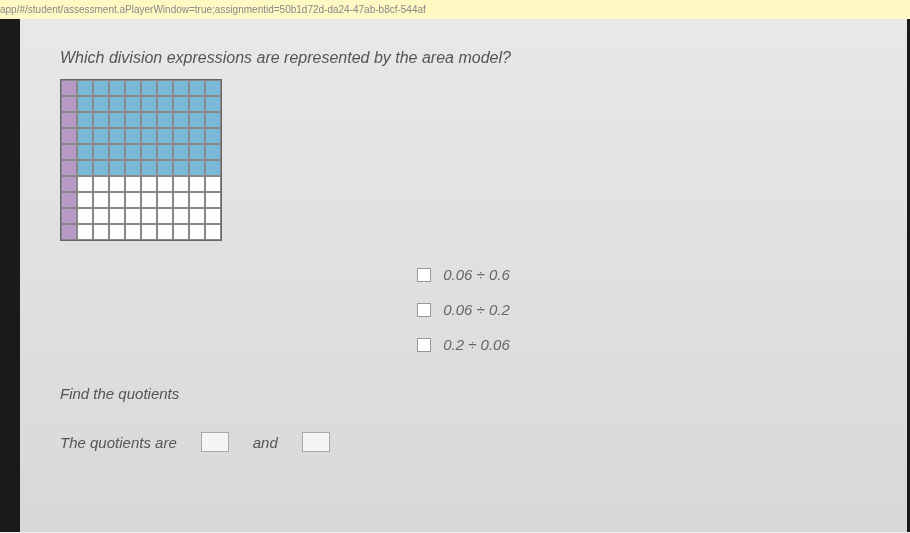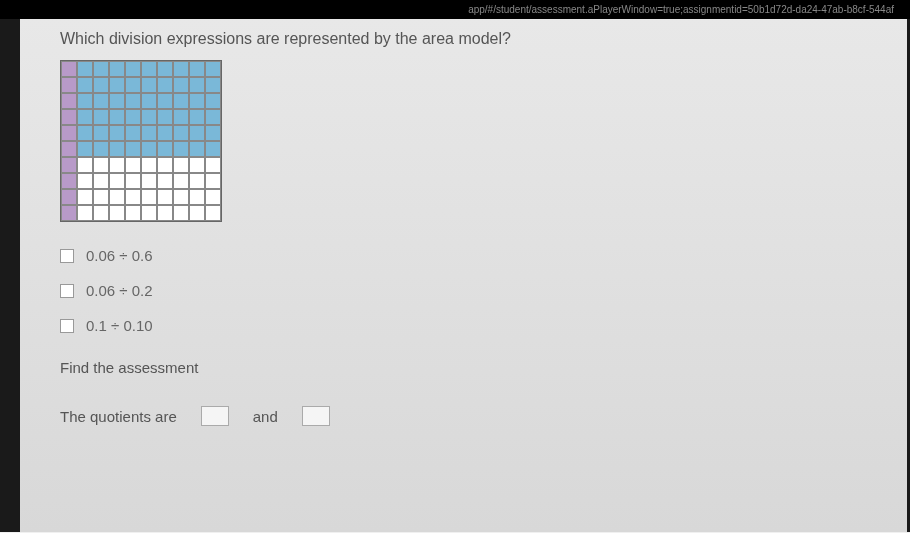--- a/index.html
+++ b/index.html
@@ -9,34 +9,35 @@
     }
     body {
       font-family: Arial, sans-serif;
       background: #f0f0f0;
       width: 910px;
       height: 533px;
       overflow: hidden;
       position: relative;
     }
     .browser-bar {
-      background: #000000;
+      background: #fef9c3;
       color: #888;
       font-size: 10px;
-      padding: 4px 16px;
-      text-align: right;
+      padding: 4px 0;
+      text-align: left;
       white-space: nowrap;
       overflow: hidden;
     }
     .content-wrapper {
       background: linear-gradient(to bottom, #e8e8e8, #d8d8d8);
-      padding: 11px 40px;
+      padding: 30px 40px;
       height: calc(100% - 20px);
       border-left: 20px solid #1a1a1a;
       border-right: 3px solid #1a1a1a;
+      font-style: italic;
     }
     .question {
       font-size: 16px;
       color: #555;
       margin-bottom: 12px;
       font-weight: normal;
     }
     .area-model {
       display: grid;
       grid-template-columns: repeat(10, 16px);
@@ -51,21 +52,22 @@
       width: 16px;
       height: 16px;
     }
     .cell.purple { background: #b89ac9; }
     .cell.blue { background: #7ab8d8; }
     .cell.white { background: #fff; }
     
     .options-container {
       display: flex;
       gap: 280px;
-      margin-bottom: 25px;
+      margin-bottom: 32px;
+      justify-content: center;
     }
     .options-column {
       display: flex;
       flex-direction: column;
       gap: 18px;
     }
     .option {
       display: flex;
       align-items: center;
       gap: 12px;
@@ -218,26 +220,26 @@
       <div class="option">
         <span class="checkbox"></span>
         <span>0.06 ÷ 0.6</span>
       </div>
       <div class="option">
         <span class="checkbox"></span>
         <span>0.06 ÷ 0.2</span>
       </div>
       <div class="option">
         <span class="checkbox"></span>
-        <span>0.1 ÷ 0.10</span>
+        <span>0.2 ÷ 0.06</span>
       </div>
     </div>
   </div>
 
-  <p class="instruction">Find the assessment</p>
+  <p class="instruction">Find the quotients</p>
 
   <div class="answer-line">
     <span>The quotients are</span>
     <span class="answer-box"></span>
     <span>and</span>
     <span class="answer-box"></span>
   </div>
 </div>
 
 </body></html>

